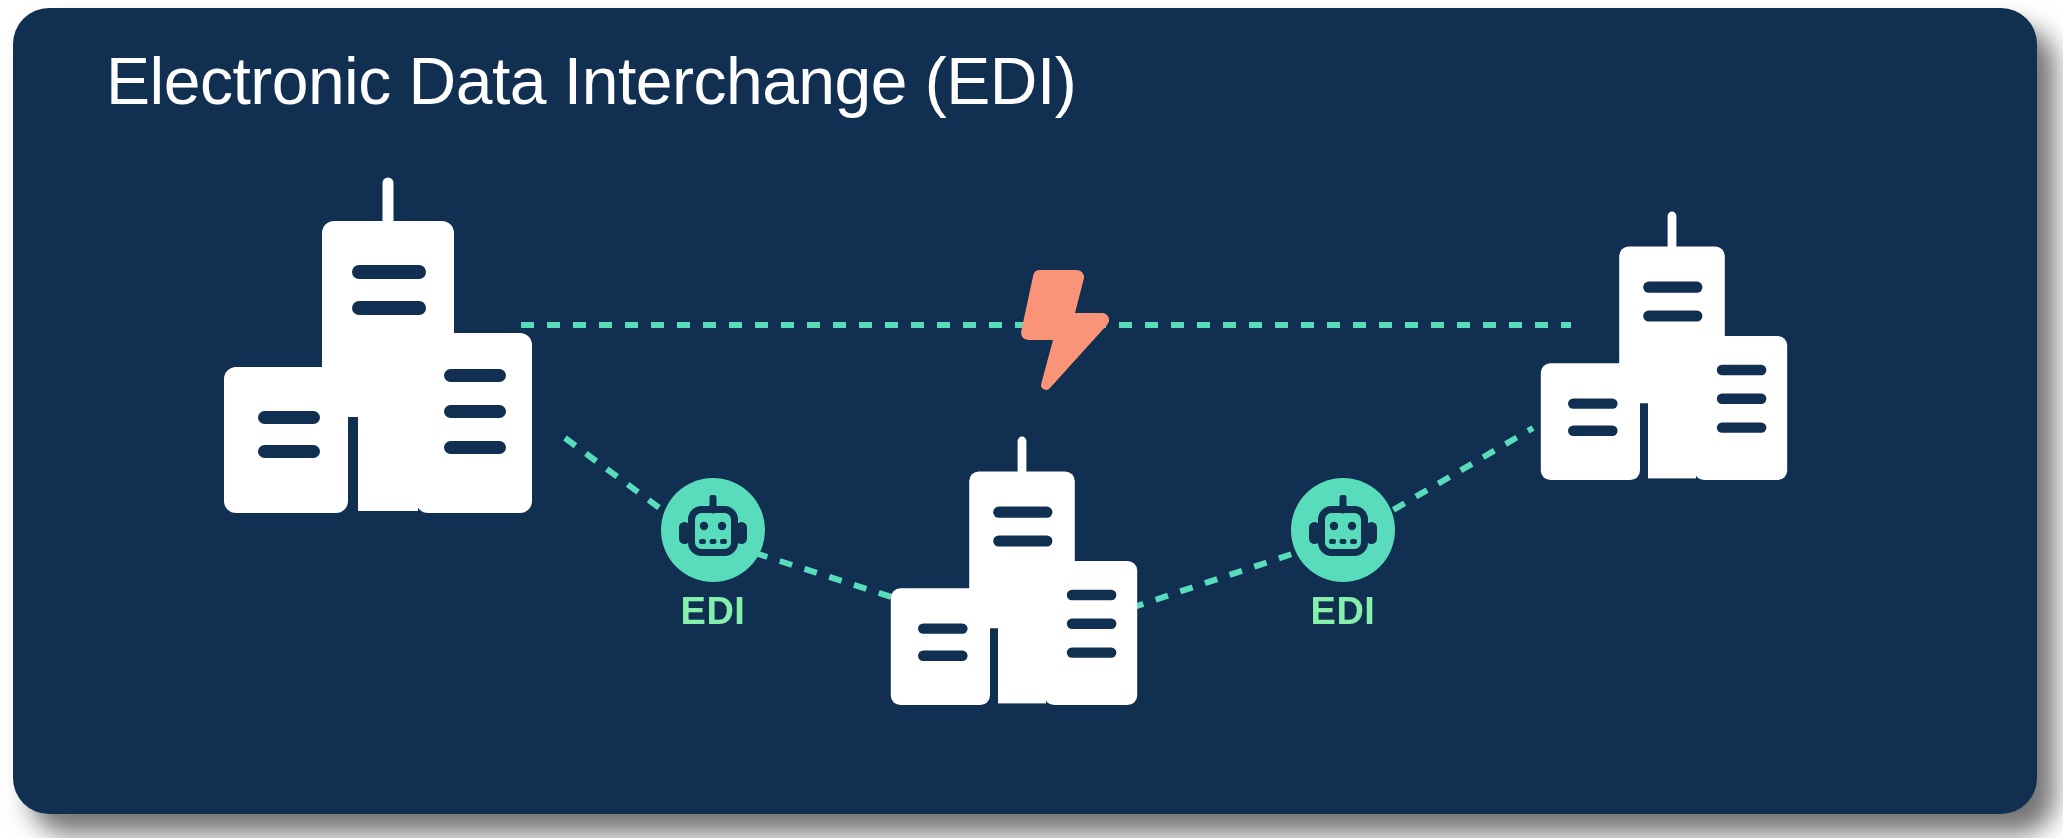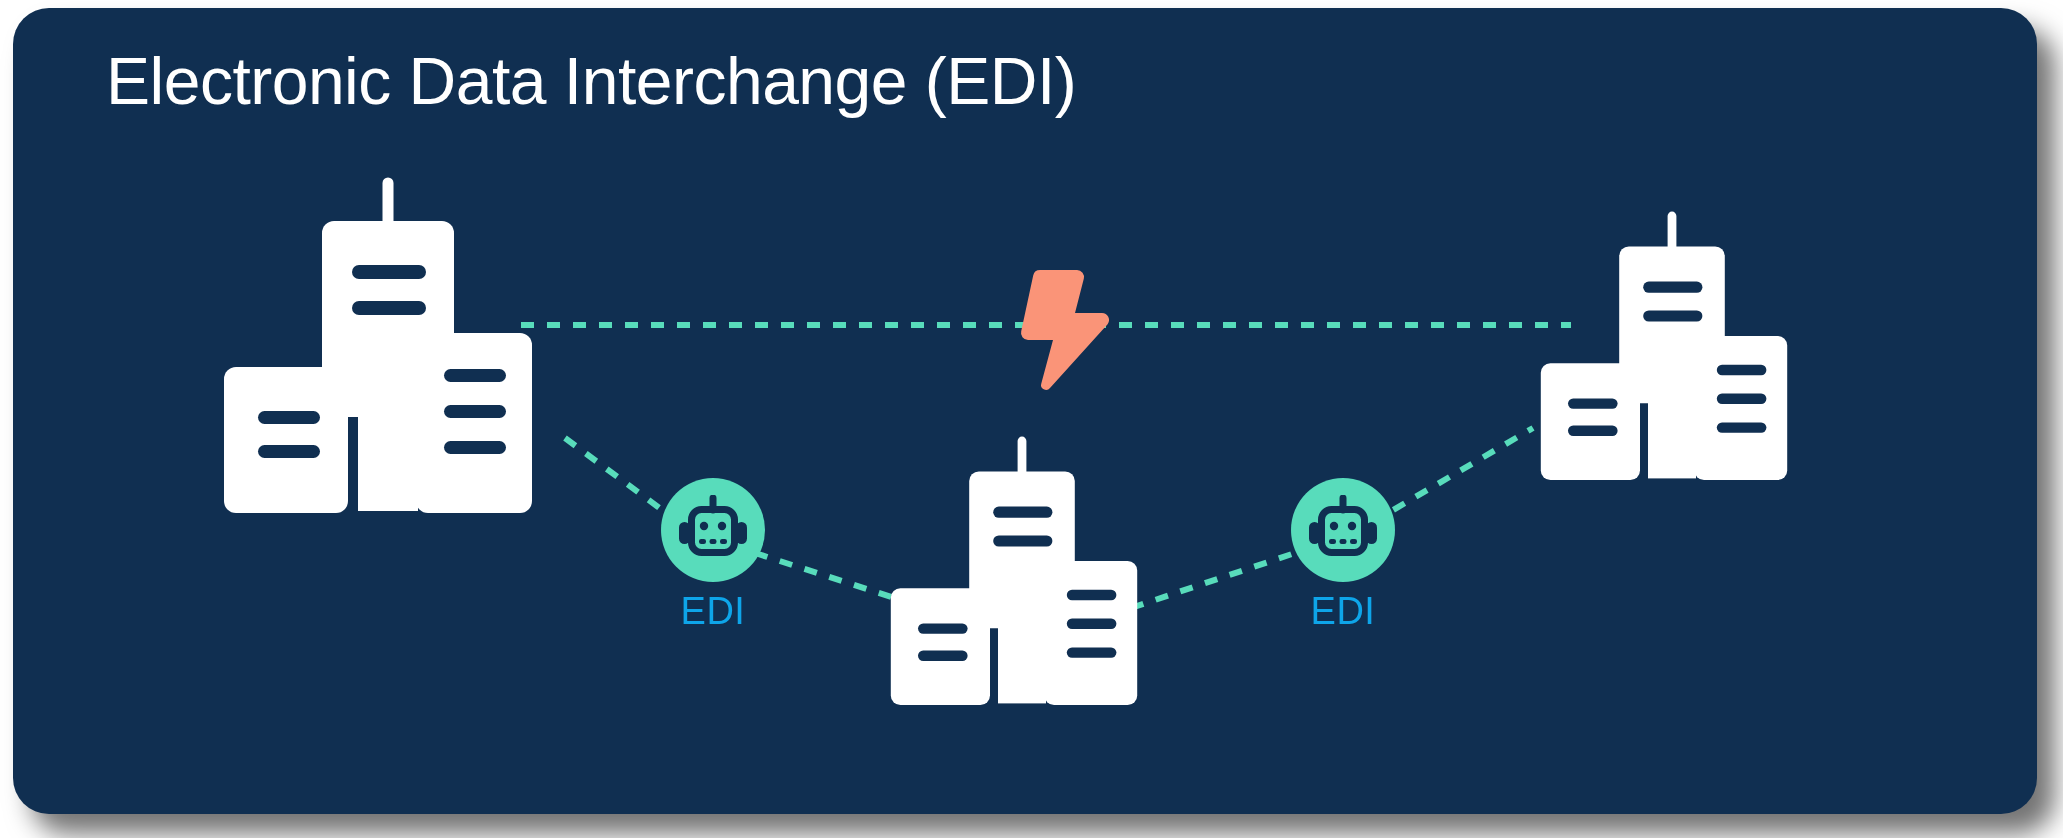--- a/index.html
+++ b/index.html
@@ -81,22 +81,22 @@
     margin: 0 auto;
     border-radius: 50%;
     background: #58DCBB;
     display: flex;
     align-items: center;
     justify-content: center;
   }
   .edi-label {
     margin-top: 10px;
     font-size: 38px;
-    font-weight: normal;
-    color: #0ea5e9;
+    font-weight: bold;
+    color: #86efac;
     letter-spacing: 0.5px;
     line-height: 1;
   }
   .edi-node-1 { left: 620px; top: 470px; }
   .edi-node-2 { left: 1250px; top: 470px; }
 </style>
 </head>
 <body>
 
 <div id="stage">

